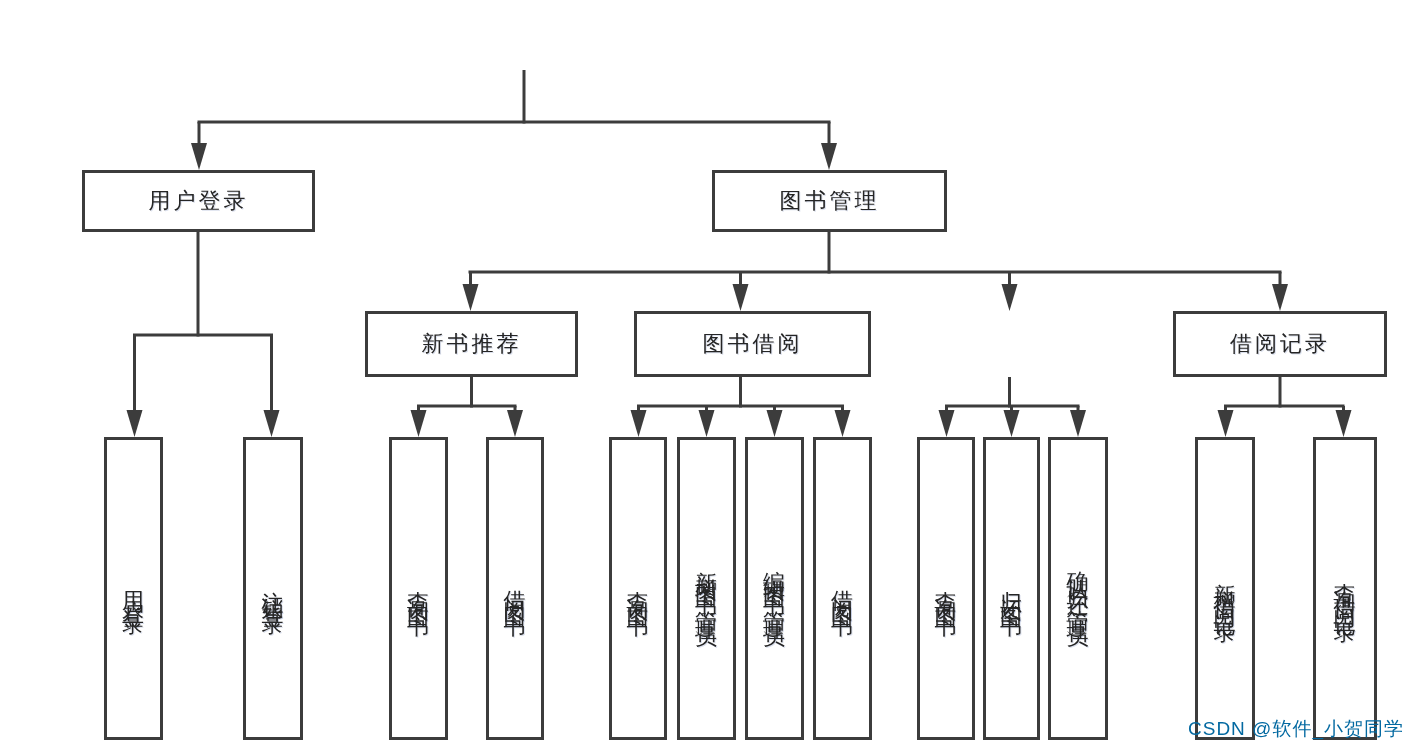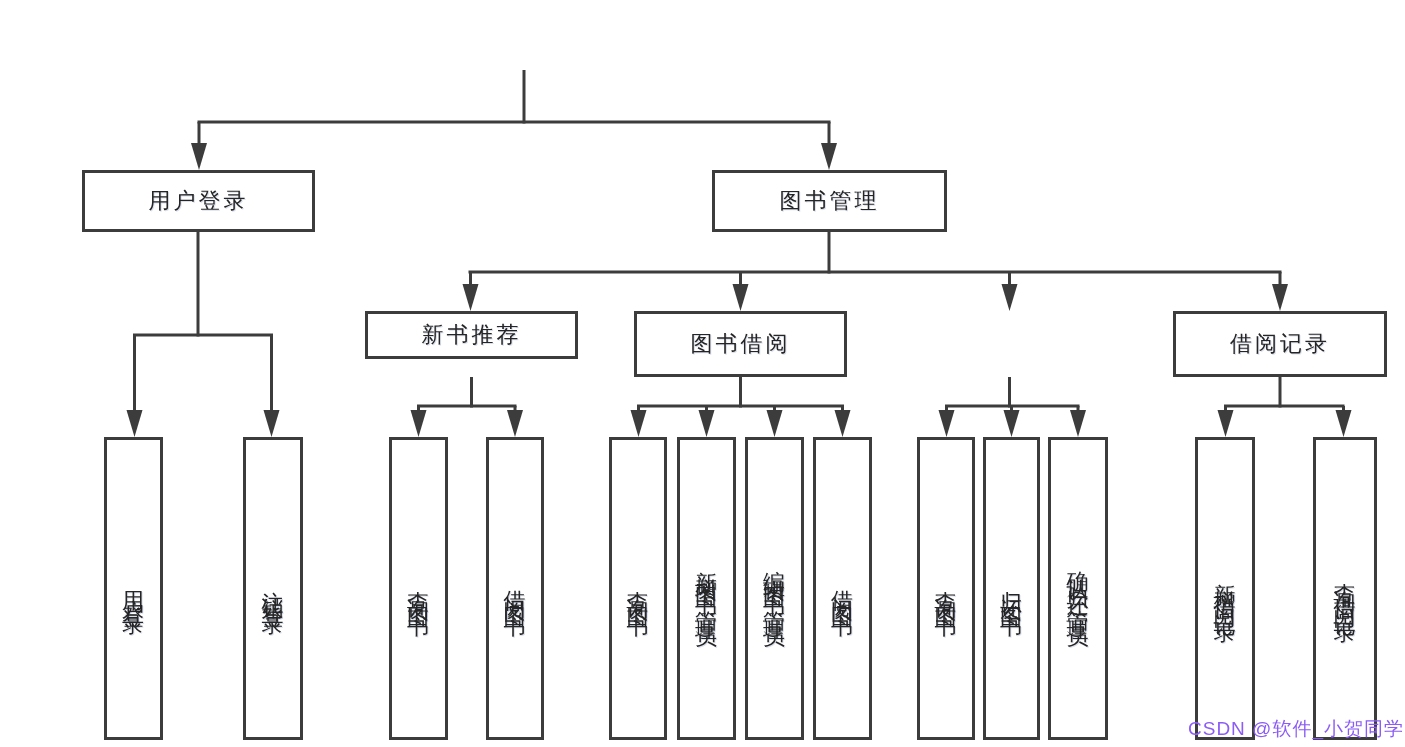--- a/index.html
+++ b/index.html
@@ -16,41 +16,41 @@
   .h-label{font-size:22px;letter-spacing:3px;white-space:nowrap;text-shadow:1px 1px 0 rgba(110,130,185,0.25);}
   .v-label{
     writing-mode:vertical-rl;text-orientation:mixed;
     font-size:22px;letter-spacing:8px;line-height:1.05;white-space:nowrap;
     text-shadow:1px 1px 0 rgba(110,130,185,0.25);
   }
   
   #n-root{left:22px;top:13px;width:1004px;height:57px;}
   #n-user-login{left:82px;top:170px;width:233px;height:62px;}
   #n-book-mgmt{left:712px;top:170px;width:235px;height:62px;}
-  #n-new-book-rec{left:365px;top:311px;width:213px;height:48px;}
-  #n-book-borrow{left:634px;top:311px;width:213px;height:66px;}
+  #n-new-book-rec{left:365px;top:311px;width:213px;height:66px;}
+  #n-book-borrow{left:634px;top:311px;width:237px;height:66px;}
   #n-current-borrow{left:902px;top:311px;width:215px;height:66px;}
   #n-borrow-record{left:1173px;top:311px;width:214px;height:66px;}
   .leaf{top:437px;height:303px;}
   #n-leaf-user-login{left:104px;width:59px;}
   #n-leaf-logout{left:243px;width:60px;}
   #n-nbr-query{left:389px;width:59px;}
   #n-nbr-borrow{left:486px;width:58px;}
   #n-bb-query{left:609px;width:58px;}
   #n-bb-add{left:677px;width:59px;}
   #n-bb-edit{left:745px;width:59px;}
   #n-bb-borrow{left:813px;width:59px;}
   #n-cb-query{left:917px;width:58px;}
   #n-cb-return{left:983px;width:57px;}
   #n-cb-confirm{left:1048px;width:60px;}
   #n-br-add{left:1195px;width:60px;}
   #n-br-query{left:1313px;width:64px;}
   .watermark{
     position:absolute;left:1188px;top:716px;z-index:10;
-    font-size:19px;letter-spacing:1px;color:#8b5cf6;white-space:nowrap;
+    font-size:19px;letter-spacing:1px;color:#0369a1;white-space:nowrap;
   }
 </style>
 </head>
 <body>
 
 <div class="canvas">
 
   <svg class="wires" width="1405" height="747" viewBox="0 0 1405 747" stroke="#3c3c3c" stroke-width="3" fill="#3c3c3c">
 
     <g>

